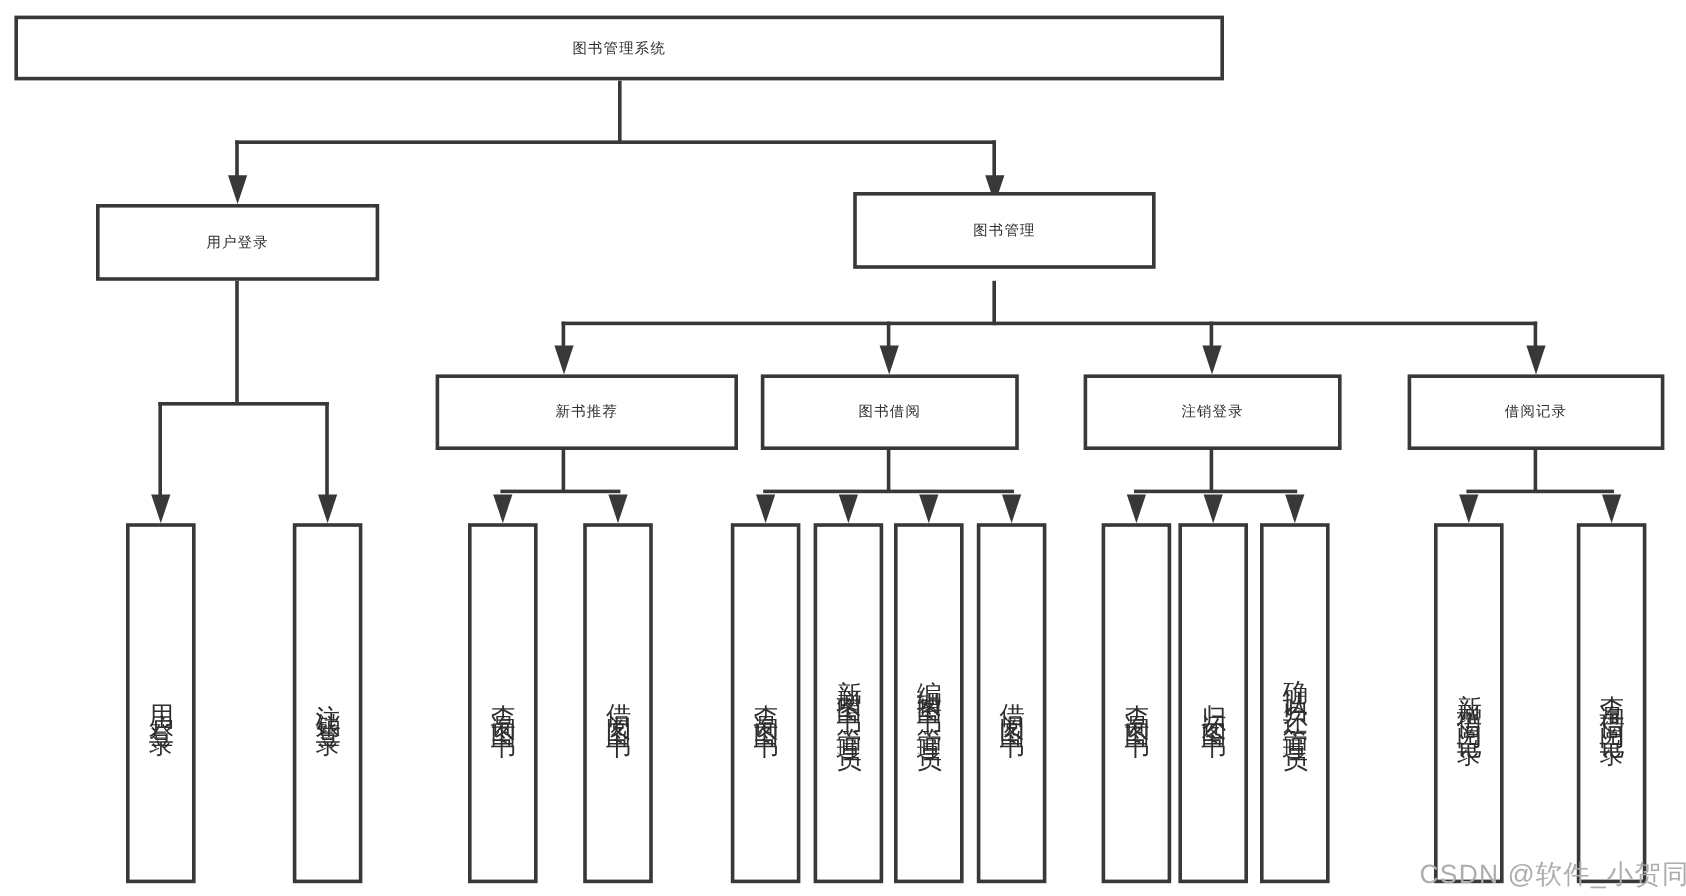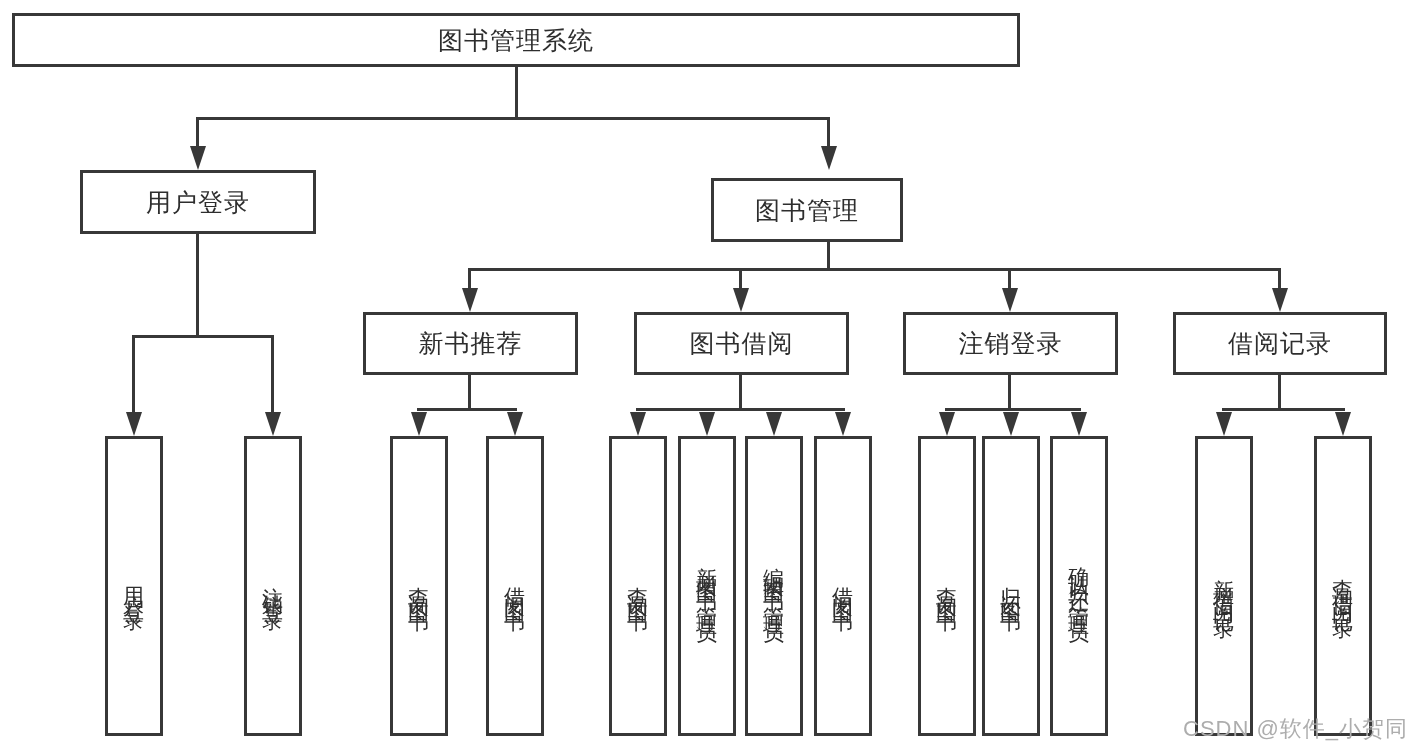--- a/index.html
+++ b/index.html
@@ -11,21 +11,21 @@
   html,body{margin:0;padding:0;background:var(--bg);}
   .canvas{
     position:relative;width:1405px;height:747px;background:var(--bg);
     font-family:"Liberation Sans","DejaVu Sans",sans-serif;color:var(--text);
     overflow:hidden;
   }
   .box{
     position:absolute;box-sizing:border-box;background:#fff;
     border:3px solid var(--line);
     display:flex;align-items:center;justify-content:center;
-    font-size:25px;letter-spacing:1px;z-index:2;
+    font-size:12px;letter-spacing:1px;z-index:2;
   }
   .leaf{
     position:absolute;box-sizing:border-box;background:#fff;
     border:3px solid var(--line);
     display:flex;align-items:center;justify-content:center;
     font-size:21px;z-index:2;width:58px;top:436px;height:300px;
   }
   .leaf span{
     writing-mode:vertical-rl;text-orientation:mixed;
     letter-spacing:8px;line-height:1;white-space:nowrap;
@@ -54,21 +54,21 @@
   <div class="v" style="left:515px;top:67px;height:52px"></div>
   <div class="h" style="left:196px;top:117px;width:634px"></div>
   <div class="v" style="left:196px;top:117px;height:31px"></div>
   <div class="v" style="left:827px;top:117px;height:31px"></div>
   <div class="arrow" style="left:190px;top:146px"></div>
   <div class="arrow" style="left:821px;top:146px"></div>
 
   <div class="box" style="left:80px;top:170px;width:236px;height:64px">
     <span>用户登录</span>
   </div>
-  <div class="box" style="left:711px;top:178px;width:192px;height:64px">
+  <div class="box" style="left:711px;top:160px;width:252px;height:64px">
     <span>图书管理</span>
   </div>
 
   <div class="v" style="left:196px;top:234px;height:103px"></div>
   <div class="h" style="left:132px;top:335px;width:142px"></div>
   <div class="v" style="left:132px;top:335px;height:79px"></div>
   <div class="v" style="left:271px;top:335px;height:79px"></div>
   <div class="arrow" style="left:126px;top:412px"></div>
   <div class="arrow" style="left:265px;top:412px"></div>
 
@@ -76,21 +76,21 @@
   <div class="h" style="left:468px;top:268px;width:813px"></div>
   <div class="v" style="left:468px;top:268px;height:22px"></div>
   <div class="v" style="left:739px;top:268px;height:22px"></div>
   <div class="v" style="left:1008px;top:268px;height:22px"></div>
   <div class="v" style="left:1278px;top:268px;height:22px"></div>
   <div class="arrow" style="left:462px;top:288px"></div>
   <div class="arrow" style="left:733px;top:288px"></div>
   <div class="arrow" style="left:1002px;top:288px"></div>
   <div class="arrow" style="left:1272px;top:288px"></div>
 
-  <div class="box" style="left:363px;top:312px;width:215px;height:63px">
+  <div class="box" style="left:363px;top:312px;width:252px;height:63px">
     <span>新书推荐</span>
   </div>
   <div class="box" style="left:634px;top:312px;width:215px;height:63px">
     <span>图书借阅</span>
   </div>
   <div class="box" style="left:903px;top:312px;width:215px;height:63px">
     <span>注销登录</span>
   </div>
   <div class="box" style="left:1173px;top:312px;width:214px;height:63px">
     <span>借阅记录</span>

